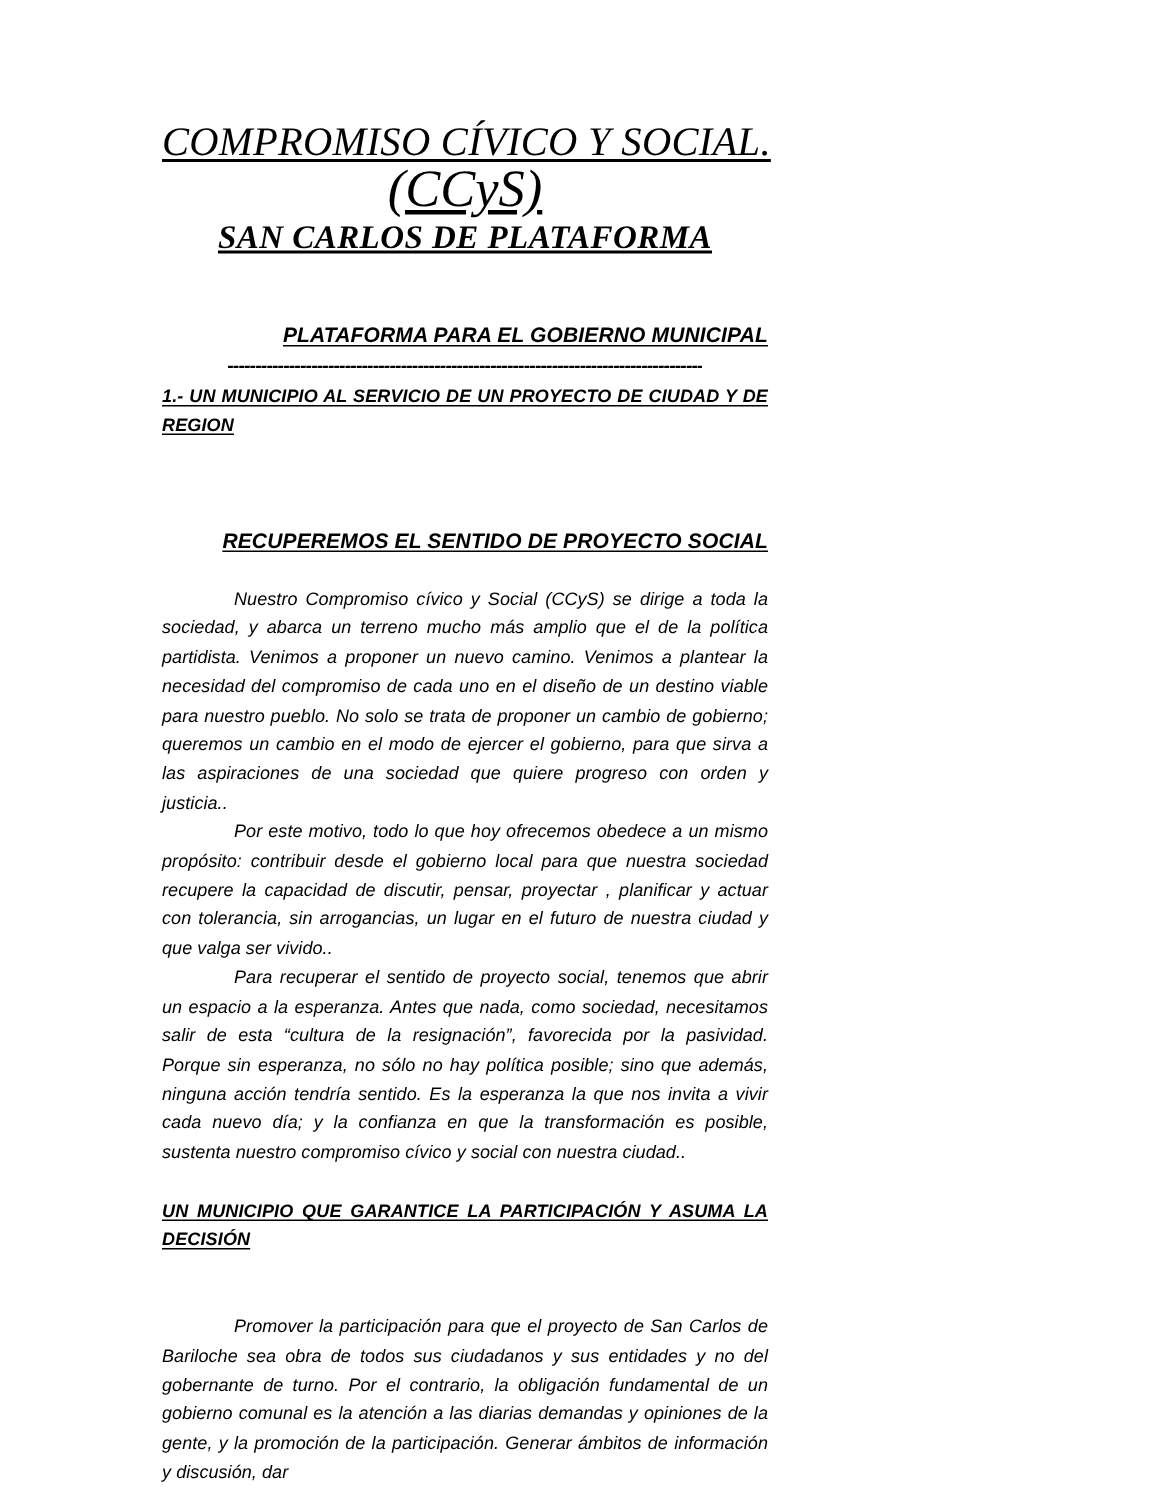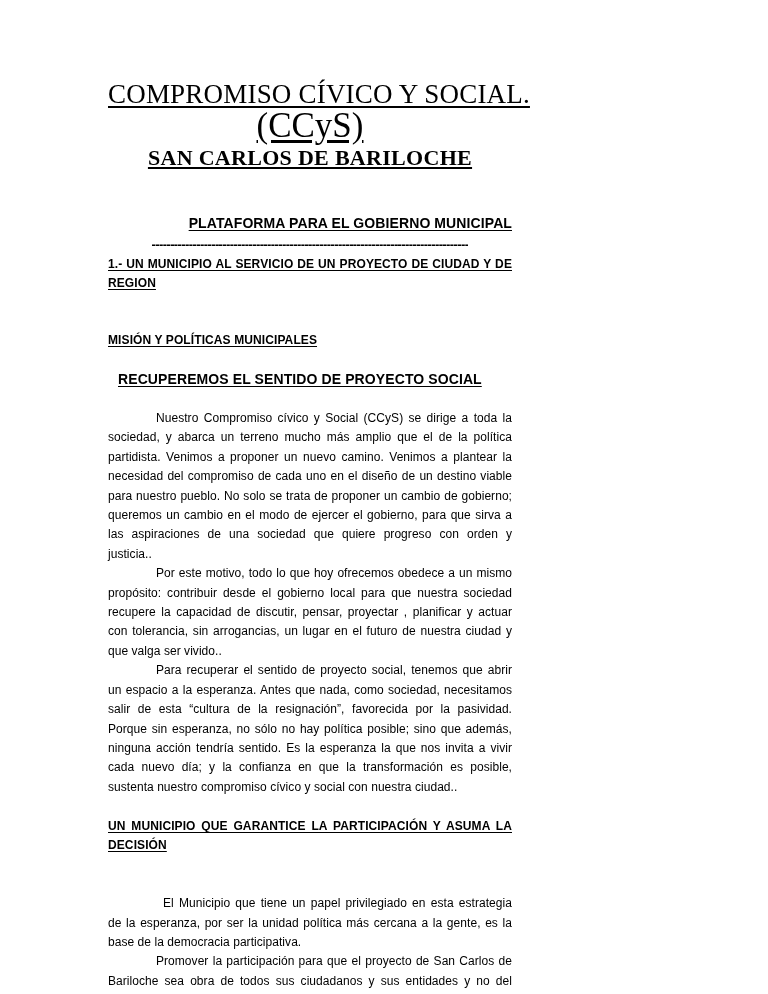--- a/index.html
+++ b/index.html
@@ -16,20 +16,21 @@
     -webkit-font-smoothing: antialiased;
   }
 
   .page {
     position: relative;
     width: 620px;
     height: 994px;
     background: #ffffff;
     box-sizing: border-box;
     padding: 0 108px 0 108px;
+    font-style: italic;
   }
 
   
   .title-block {
     padding-top: 78px;
     text-align: center;
   }
   .doc-title {
     font-family: "Liberation Serif", serif;
     font-size: 27px;
@@ -125,21 +126,21 @@
     width: 100%;
   }
 
   .gap-sm { height: 19px; }
   .gap-md { height: 20px; }
 
   .h-center {
     font-size: 14px;
     line-height: 19px;
     font-weight: bold;
-    text-align: left;
+    text-align: right;
     margin: 0;
     padding-left: 10px;
     letter-spacing: 0.1px;
   }
   .h-center .u {
     text-decoration: underline;
     text-underline-offset: 2px;
   }
 
   
@@ -159,38 +160,37 @@
   }
 </style>
 </head>
 <body>
 
 <div class="page">
 
   <div class="title-block">
     <div class="doc-title"><span class="u">COMPROMISO CÍVICO Y SOCIAL.</span></div>
     <div class="doc-subtitle-acronym"><span class="u">(CCyS)</span></div>
-    <div class="doc-city"><span class="u">SAN CARLOS DE BARILOCHE</span></div>
+    <div class="doc-city"><span class="u">SAN CARLOS DE PLATAFORMA</span></div>
   </div>
 
   <div class="platform-block">
     <div class="platform-line"><span>PLATAFORMA PARA EL GOBIERNO MUNICIPAL</span></div>
   </div>
 
   <div class="rule-row">
     <span class="dashed-rule">-------------------------------------------------------------------------------------</span>
   </div>
 
   <h2 class="h-section justified">
       <span class="u">1.- UN MUNICIPIO AL SERVICIO DE UN PROYECTO DE CIUDAD Y DE REGION</span>
     </h2>
 
   <div class="gap-sm"></div>
 
-  <h3 class="h-section"><span class="u">MISIÓN Y POLÍTICAS MUNICIPALES</span></h3>
 
   <div class="gap-md"></div>
 
   <h3 class="h-center"><span class="u">RECUPEREMOS EL SENTIDO DE PROYECTO SOCIAL</span></h3>
 
   <div class="gap-md"></div>
 
   <div class="body-block">
     <p>Nuestro Compromiso cívico y Social (CCyS)  se dirige a toda la sociedad, y abarca un terreno mucho más amplio que el de la política partidista. Venimos a proponer un nuevo camino. Venimos a plantear la necesidad del compromiso de cada uno en el diseño de un destino viable para nuestro pueblo. No solo se trata de proponer un cambio de gobierno; queremos un cambio en el modo de ejercer el gobierno, para que sirva a las aspiraciones de una sociedad que quiere progreso con orden y justicia..</p>
     <p>Por este motivo, todo lo que hoy ofrecemos obedece a un mismo propósito: contribuir desde el gobierno local para que nuestra sociedad recupere la capacidad de discutir, pensar, proyectar , planificar y actuar con tolerancia, sin arrogancias, un lugar en el futuro de nuestra ciudad y que valga ser vivido..</p>
@@ -199,17 +199,16 @@
 
   <div class="gap-md"></div>
 
   <h2 class="h-section justified">
       <span class="u">UN MUNICIPIO QUE GARANTICE LA PARTICIPACIÓN Y ASUMA LA DECISIÓN</span>
     </h2>
 
   <div class="gap-md"></div>
 
   <div class="body-block">
-    <p class="indent-wide">El Municipio que tiene un papel privilegiado en esta estrategia de la esperanza, por ser la unidad política más cercana a la gente, es la base de la democracia participativa.</p>
     <p>Promover la participación para que el proyecto de San Carlos de Bariloche sea obra de todos sus ciudadanos y sus entidades y no del gobernante de turno. Por el contrario, la obligación fundamental de un gobierno comunal es la atención a las diarias demandas y opiniones de la gente, y la promoción de la participación. Generar ámbitos de información y discusión, dar</p>
   </div>
 
 </div>
 
 </body></html>

